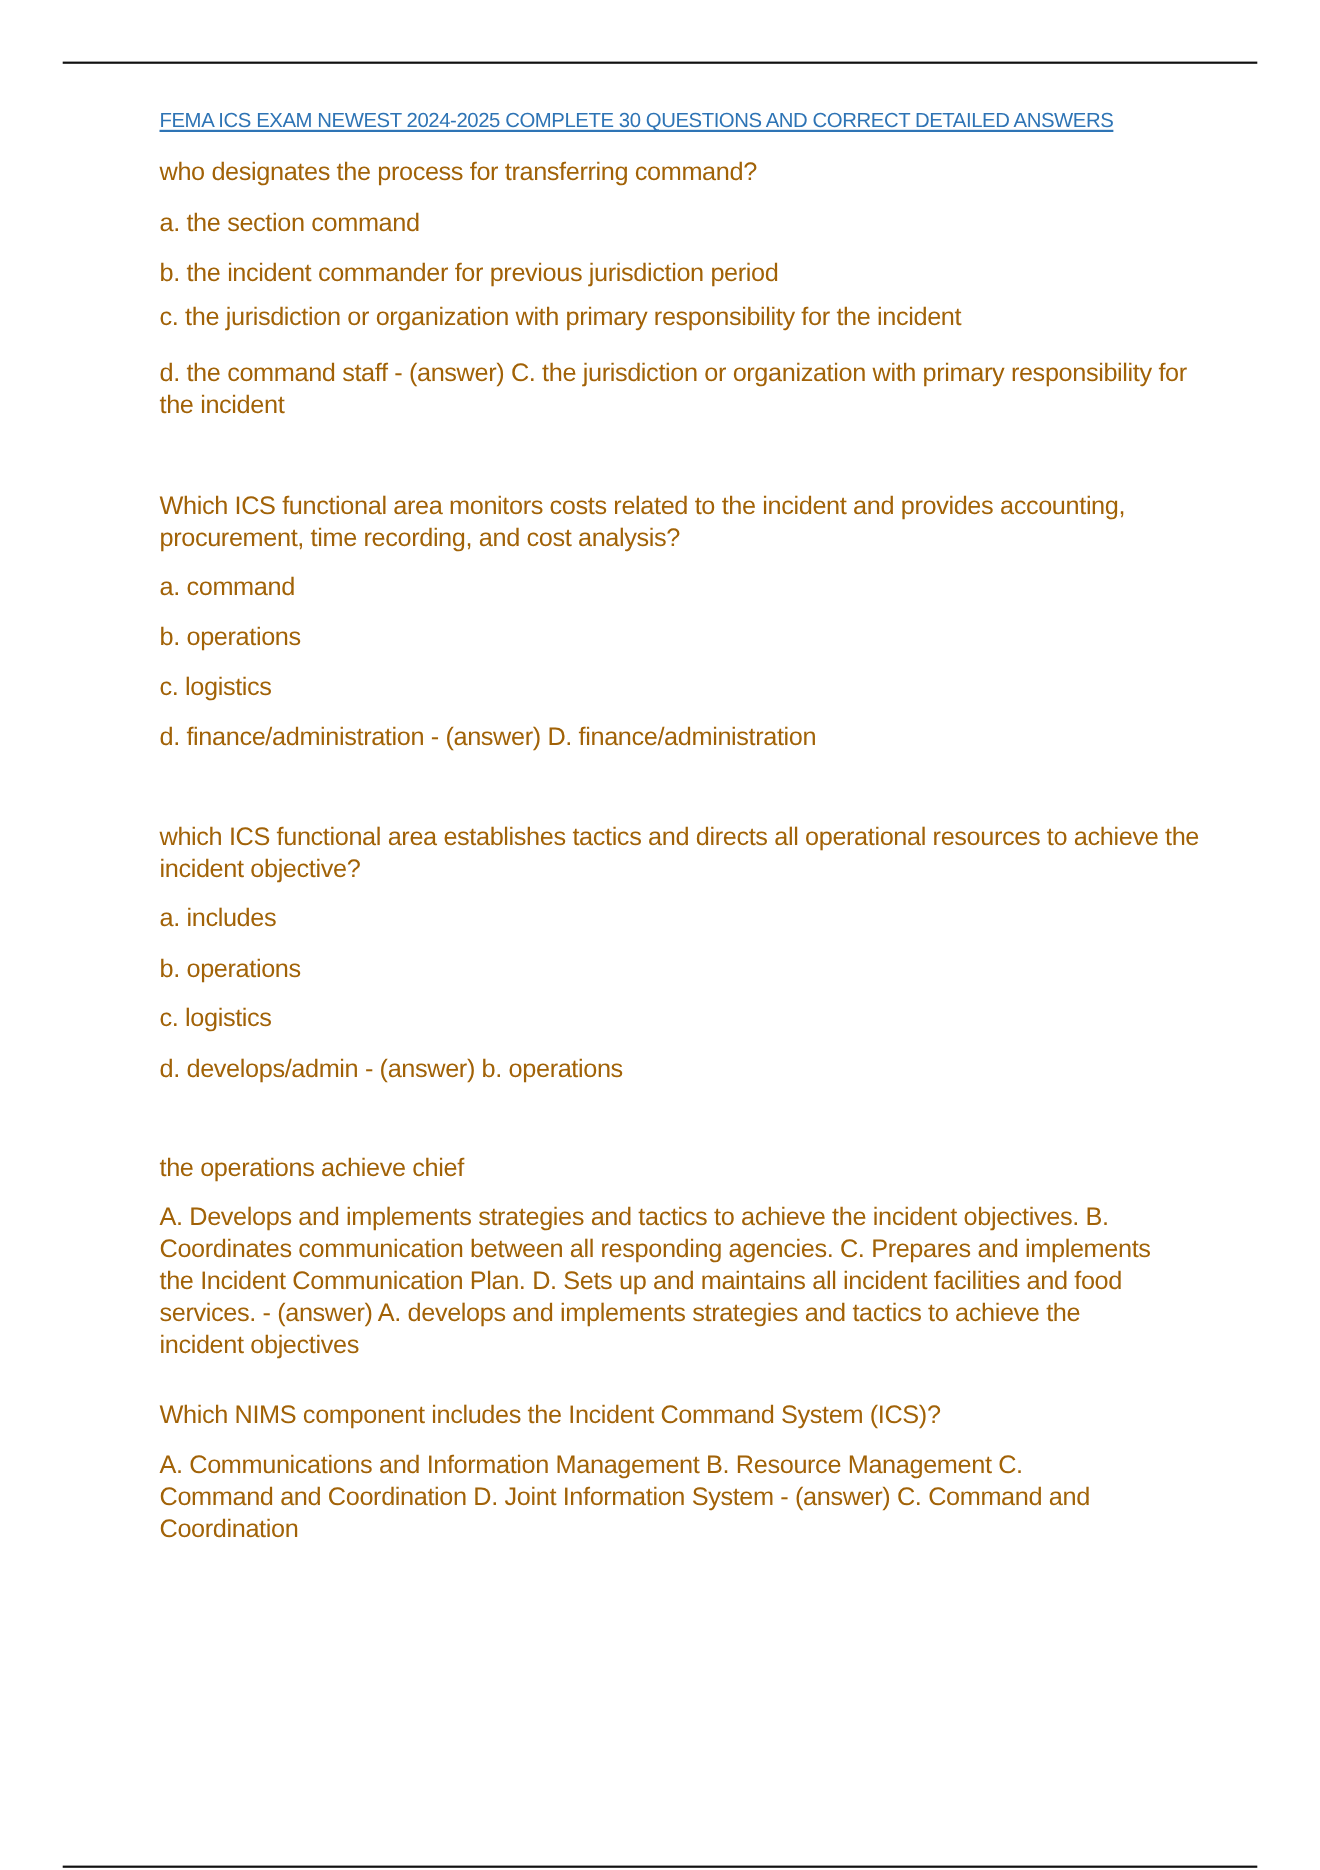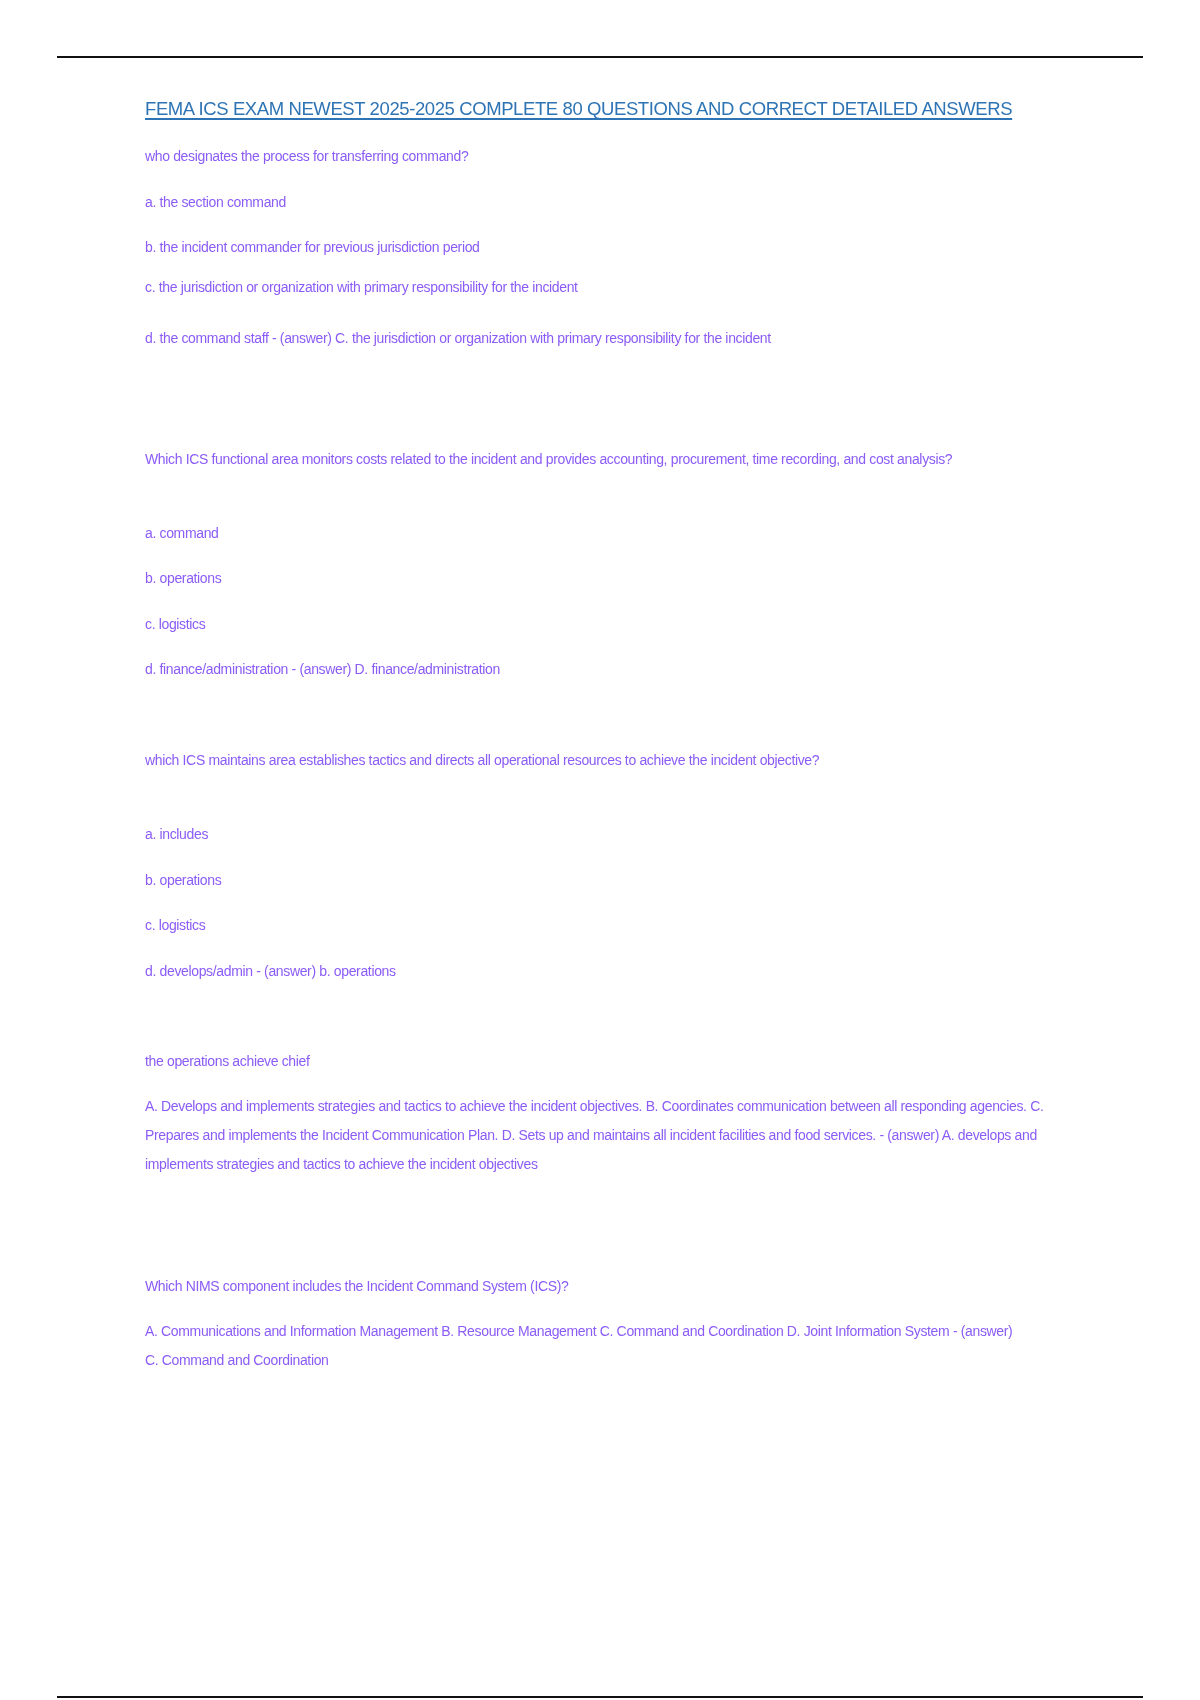--- a/index.html
+++ b/index.html
@@ -28,25 +28,25 @@
     .page-content {
       position: absolute;
       left: 145px;
       top: 0;
       width: 945px;
     }
     .line {
       position: absolute;
       left: 0;
       width: 945px;
-      font-size: 14px;
+      font-size: 23px;
       line-height: 29px;
       letter-spacing: -0.35px;
       white-space: nowrap;
-      color: #8b5cf6;
+      color: #a16207;
     }
     .line.wrap {
       white-space: normal;
     }
     .doc-title {
       position: absolute;
       left: 0;
       top: 97px;
       font-size: 18.5px;
       line-height: 24px;
@@ -58,35 +58,35 @@
       white-space: nowrap;
     }
   </style>
 </head>
 <body>
 
 <div class="rule rule-top"></div>
 
 <div class="page-content">
 
-  <div class="doc-title">FEMA ICS EXAM NEWEST 2025-2025 COMPLETE 80 QUESTIONS AND CORRECT DETAILED ANSWERS</div>
+  <div class="doc-title">FEMA ICS EXAM NEWEST 2024-2025 COMPLETE 30 QUESTIONS AND CORRECT DETAILED ANSWERS</div>
 
   <div class="line" style="top:142px">who designates the process for transferring command?</div>
   <div class="line" style="top:188px">a. the section command</div>
   <div class="line" style="top:233px">b. the incident commander for previous jurisdiction period</div>
   <div class="line" style="top:273px">c. the jurisdiction or organization with primary responsibility for the incident</div>
   <div class="line wrap" style="top:324px">d. the command staff -   (answer)  C. the jurisdiction or organization with primary responsibility for the incident</div>
 
   <div class="line wrap" style="top:445px">Which ICS functional area monitors costs related to the incident and provides accounting, procurement, time recording, and cost analysis?</div>
   <div class="line" style="top:519px">a. command</div>
   <div class="line" style="top:564px">b. operations</div>
   <div class="line" style="top:610px">c. logistics</div>
   <div class="line" style="top:655px">d. finance/administration -   (answer)  D. finance/administration</div>
 
-  <div class="line wrap" style="top:746px">which ICS maintains area establishes tactics and directs all operational resources to achieve the incident objective?</div>
+  <div class="line wrap" style="top:746px">which ICS functional area establishes tactics and directs all operational resources to achieve the incident objective?</div>
   <div class="line" style="top:820px">a. includes</div>
   <div class="line" style="top:866px">b. operations</div>
   <div class="line" style="top:911px">c. logistics</div>
   <div class="line" style="top:957px">d. develops/admin -   (answer)  b. operations</div>
 
   <div class="line" style="top:1047px">the operations achieve chief</div>
   <div class="line wrap" style="top:1092px; width:905px">A. Develops and implements strategies and tactics to achieve the incident objectives. B. Coordinates communication between all responding agencies. C. Prepares and implements the Incident Communication Plan. D. Sets up and maintains all incident facilities and food services. -   (answer)  A. develops and implements strategies and tactics to achieve the incident objectives</div>
 
   <div class="line" style="top:1272px">Which NIMS component includes the Incident Command System (ICS)?</div>
   <div class="line wrap" style="top:1317px; width:880px">A. Communications and Information Management B. Resource Management C. Command and Coordination D. Joint Information System -   (answer)  C. Command and Coordination</div>

